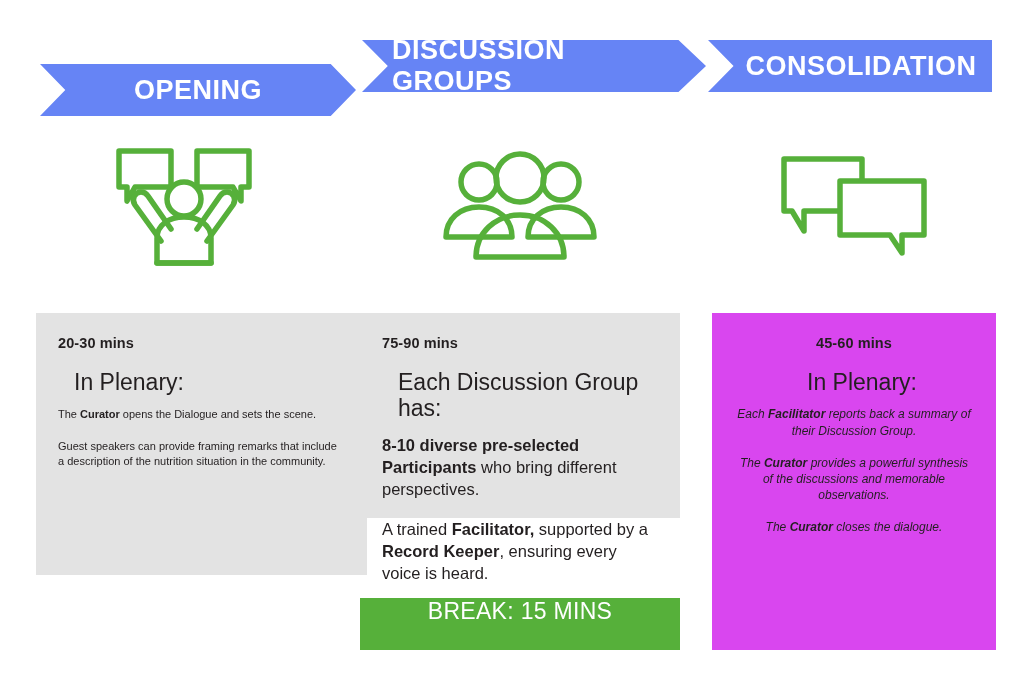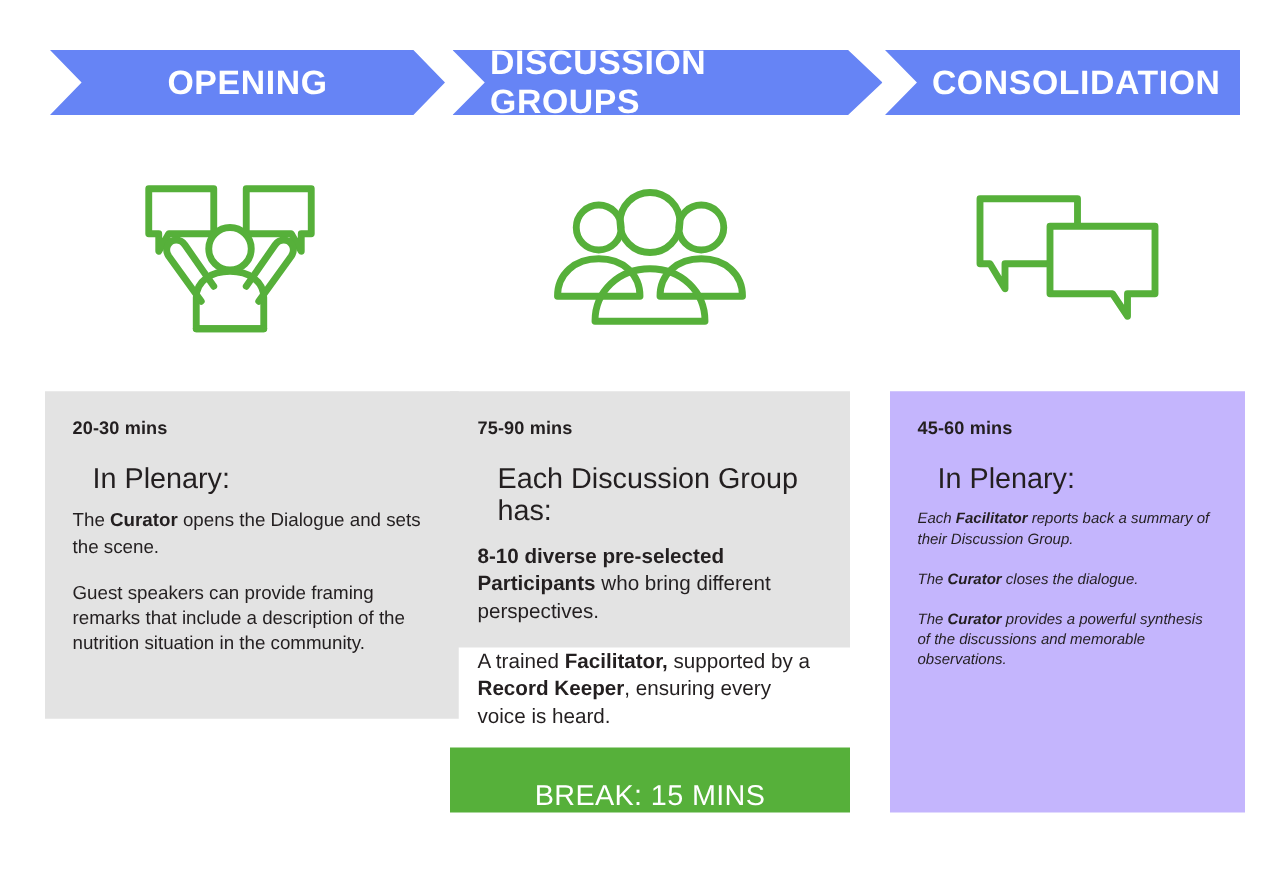--- a/index.html
+++ b/index.html
@@ -43,20 +43,21 @@
     letter-spacing: 0.5px;
     text-transform: uppercase;
     box-sizing: border-box;
   }
   .banner-1 {
     left: 40px;
     width: 316px;
     padding-left: 26px;
     padding-right: 26px;
     clip-path: polygon(0 0, 92% 0, 100% 50%, 92% 100%, 0 100%, 8% 50%);
+    margin-top: 24px;
   }
   .banner-2 {
     left: 362px;
     width: 344px;
     padding-left: 30px;
     padding-right: 26px;
     clip-path: polygon(0 0, 92% 0, 100% 50%, 92% 100%, 0 100%, 7.5% 50%);
   }
   .banner-3 {
     left: 708px;
@@ -105,21 +106,21 @@
     letter-spacing: 0.1px;
   }
   .heading {
     font-size: 23px;
     font-weight: normal;
     color: #231f20;
     margin: 0 0 12px 16px;
     line-height: 1.15;
   }
   .para {
-    font-size: 15px;
+    font-size: 11px;
     line-height: 1.35;
     color: #231f20;
     margin: 0 0 17px 0;
   }
   .para:last-child { margin-bottom: 0; }
   .para b { font-weight: bold; }
 
   .card-2 .heading { font-size: 23px; }
   .card-2 .para { font-size: 16.5px; }
   .card-3 .heading { margin-bottom: 11px; }
@@ -128,21 +129,21 @@
   
   .break-bar {
     position: absolute;
     left: 360px;
     top: 598px;
     width: 320px;
     height: 52px;
     background: #56b03a;
     color: #ffffff;
     display: flex;
-    align-items: flex-end;
+    align-items: flex-start;
     justify-content: center;
     font-size: 23px;
     letter-spacing: 0.3px;
   }
 
   svg { display: block; }
 </style>
 </head>
 <body>
 
@@ -220,27 +221,27 @@
 
   <div class="card card-2" style="background: rgb(227, 227, 227);">
     <p class="duration">75-90 mins</p>
     <p class="heading">Each Discussion Group has:</p>
     <div>
         <p class="para"><b>8-10 diverse pre-selected Participants</b><span> who bring different perspectives.</span></p>
         <p class="para"><span>A trained </span><b>Facilitator,</b><span> supported by a </span><b>Record Keeper</b><span>, ensuring every voice is heard.</span></p>
       </div>
   </div>
 
-  <div class="card card-3" style="background: #c4b5fd;">
+  <div class="card card-3" style="background: #d946ef; text-align: center;">
     <p class="duration">45-60 mins</p>
     <p class="heading">In Plenary:</p>
     <div>
         <p class="para"><span>Each </span><b>Facilitator</b><span> reports back a summary of their Discussion Group.</span></p>
+        <p class="para"><span>The </span><b>Curator</b><span> provides a powerful synthesis of the discussions and memorable observations.</span></p>
         <p class="para"><span>The </span><b>Curator</b><span> closes the dialogue.</span></p>
-        <p class="para"><span>The </span><b>Curator</b><span> provides a powerful synthesis of the discussions and memorable observations.</span></p>
       </div>
   </div>
 
   <div class="break-bar" style="background: rgb(86, 176, 58);">
     <span>BREAK: 15 MINS</span>
   </div>
 
 </div>
 
 </body></html>

